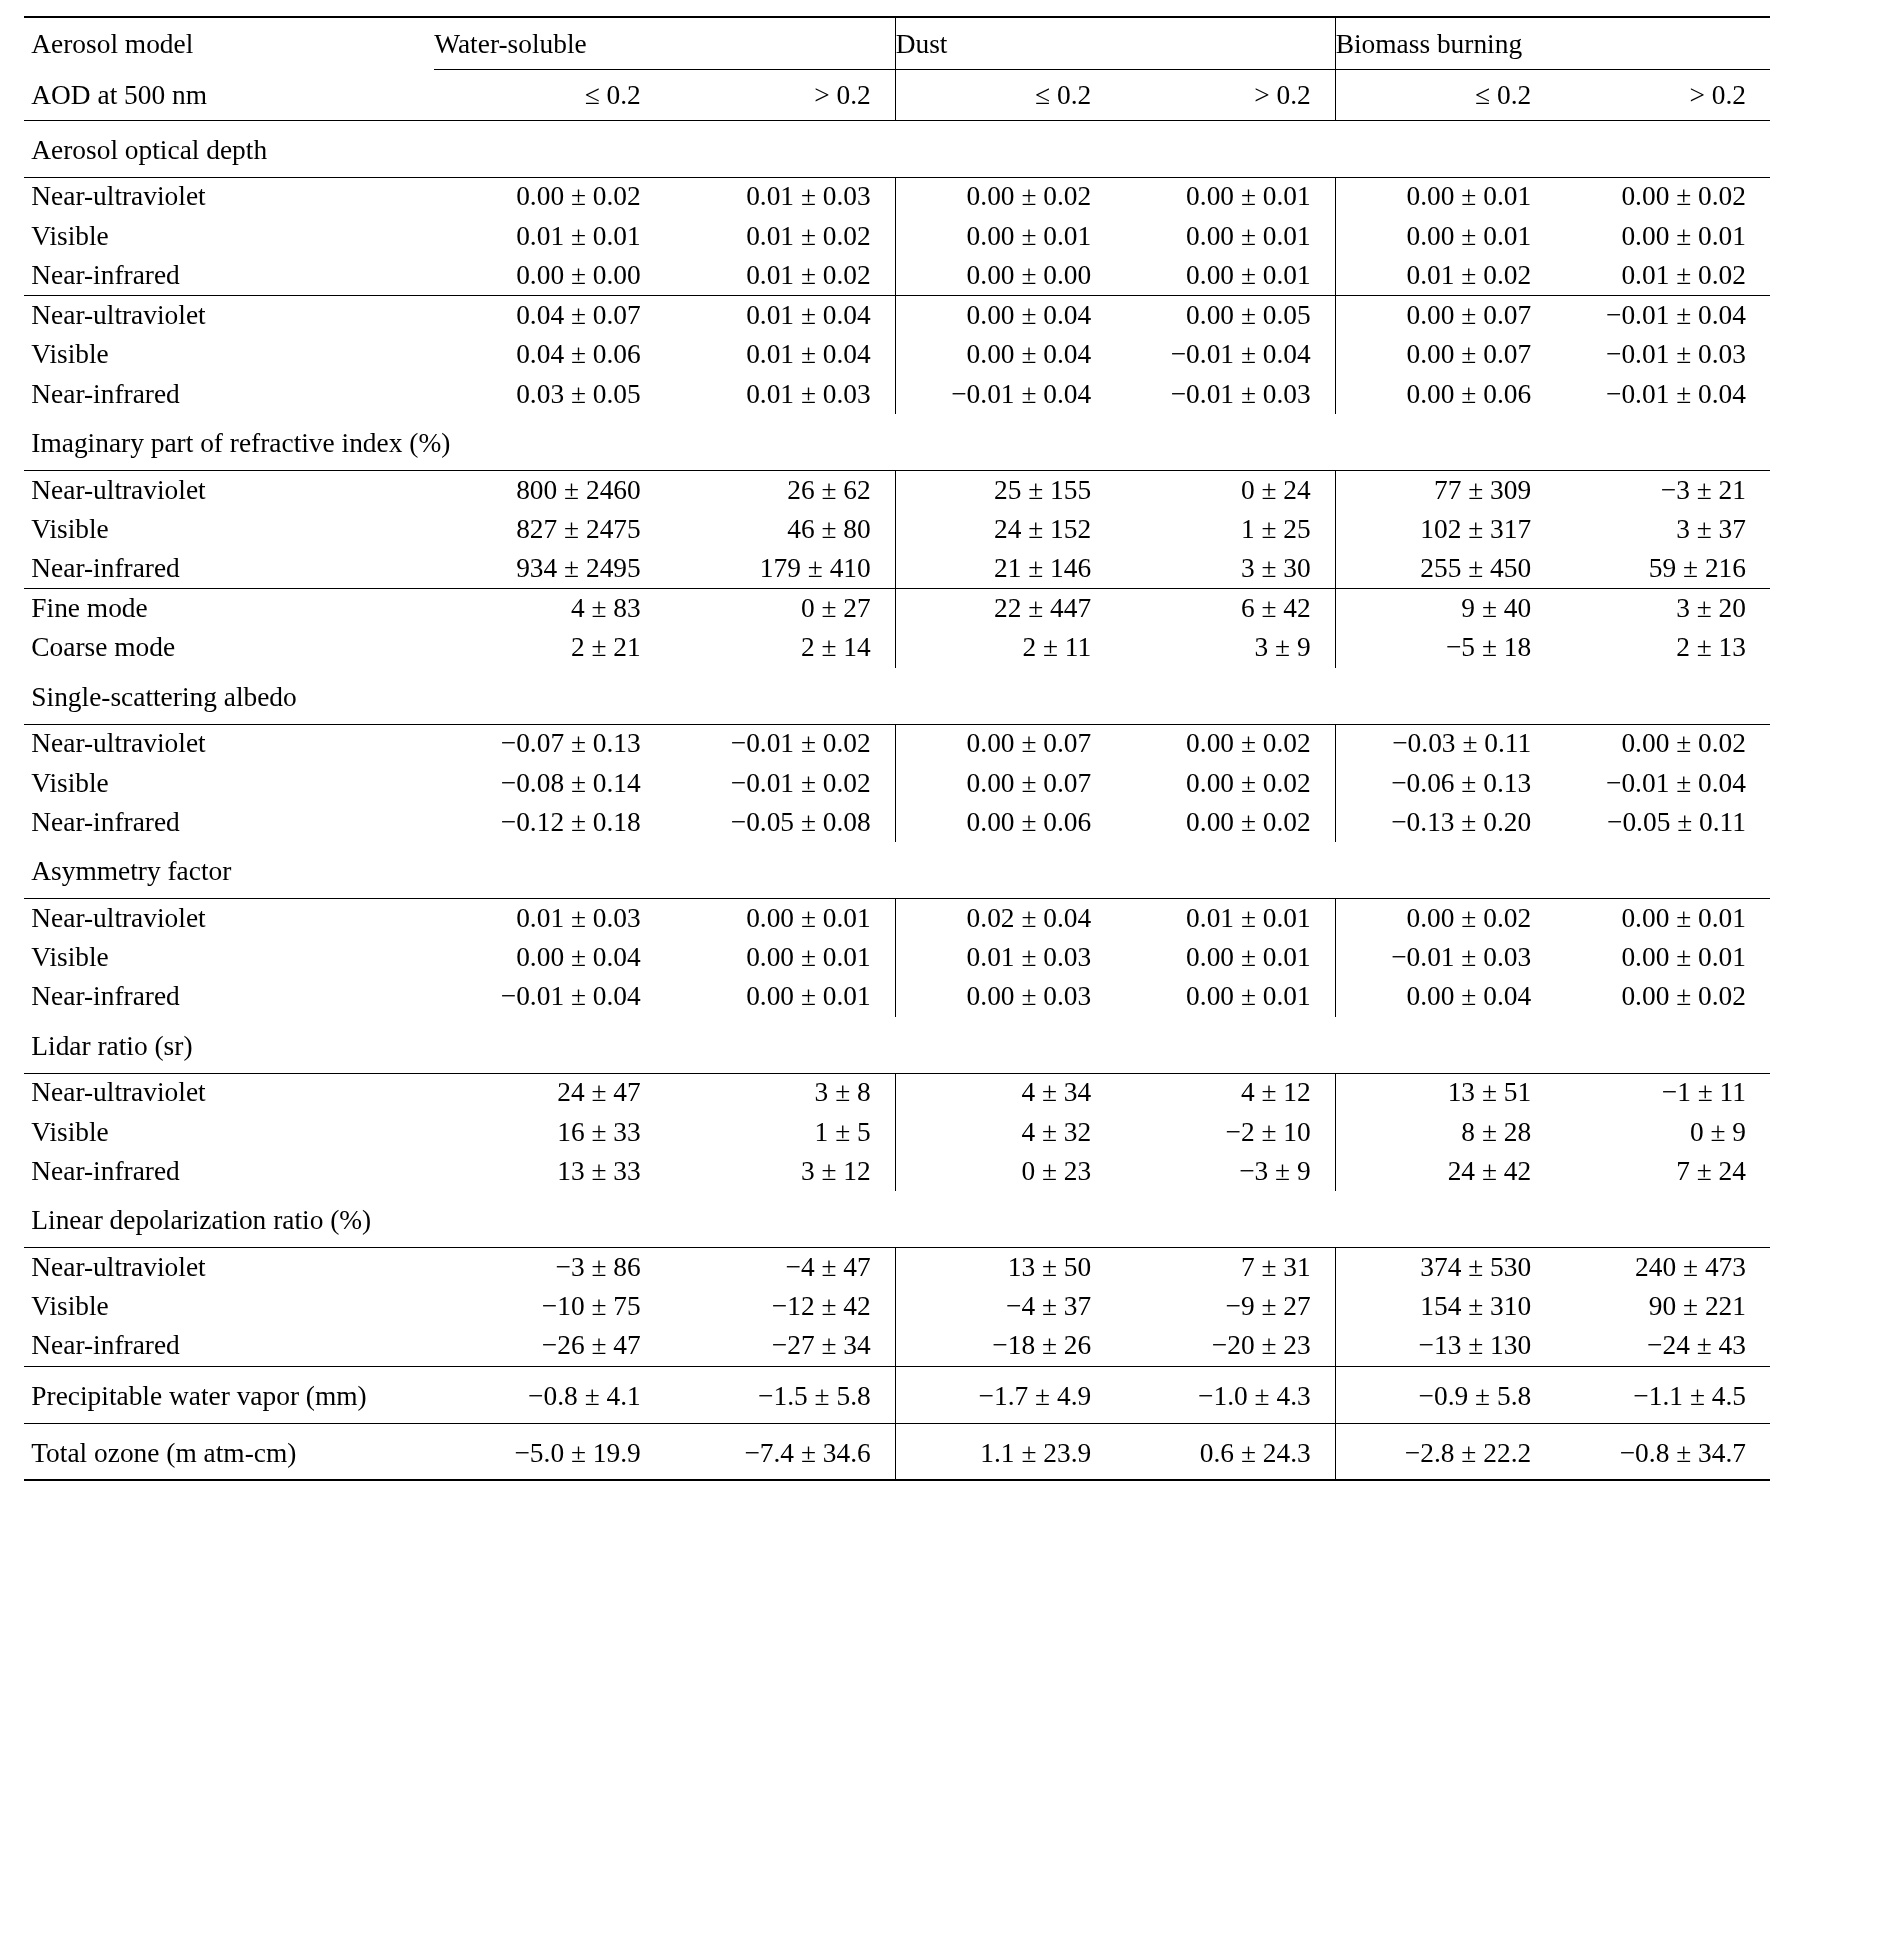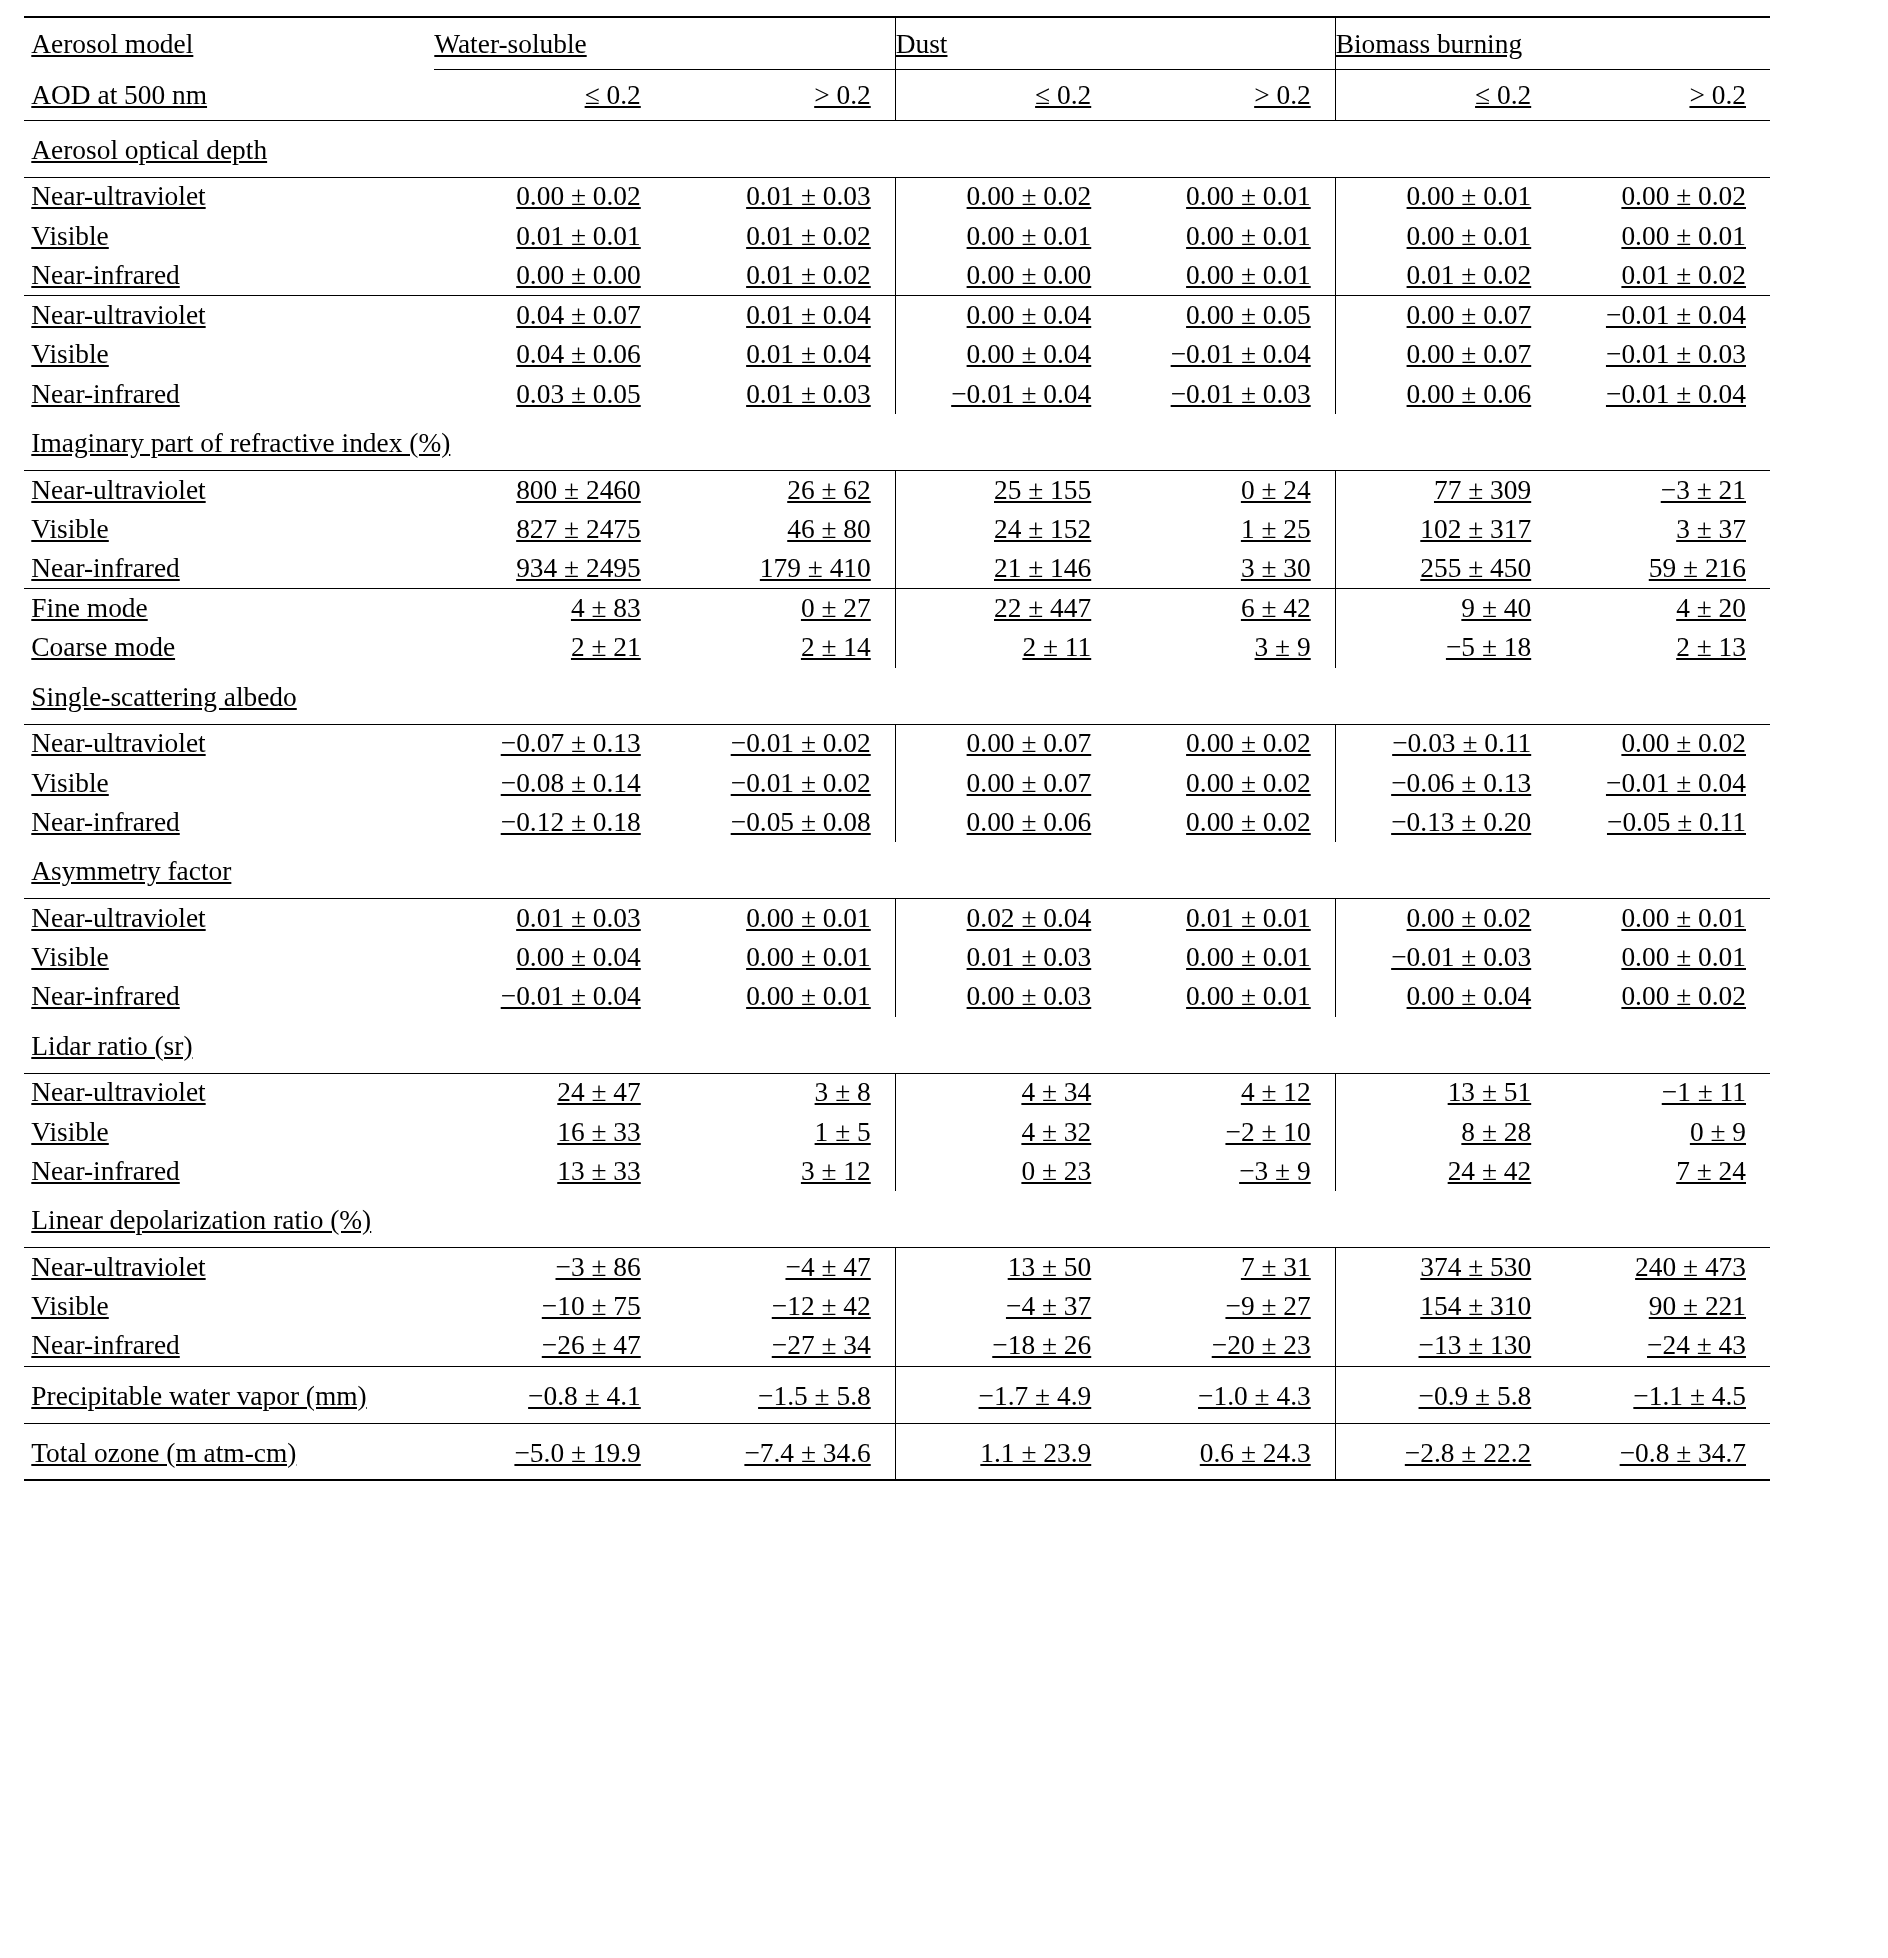--- a/index.html
+++ b/index.html
@@ -10,21 +10,20 @@
   body {
     width: 1889px;
     font-family: "Liberation Serif", serif;
     color: #000000;
     -webkit-font-smoothing: antialiased;
   }
   .page {
     width: 1794px;
     box-sizing: border-box;
     padding: 16.4px 24px 27.4px 24px;
-    text-decoration: underline;
   }
   table.tbl {
     width: 100%;
     border-collapse: collapse;
     font-size: 27.4px;
     line-height: 1.30;
   }
   table.tbl td, table.tbl th {
     padding: 0;
     font-weight: normal;
@@ -229,21 +228,21 @@
     <tr class="rule-mid">
           <td colspan="7"></td>
         </tr>
     <tr class="data-row">
       <td class="label-col">Fine mode</td>
       <td class="num">4 ± 83</td>
       <td class="num">0 ± 27</td>
       <td class="num sepL pad-left">22 ± 447</td>
       <td class="num">6 ± 42</td>
       <td class="num sepL pad-left">9 ± 40</td>
-      <td class="num">4 ± 20</td>
+      <td class="num">3 ± 20</td>
     </tr>
     <tr class="data-row">
       <td class="label-col">Coarse mode</td>
       <td class="num">2 ± 21</td>
       <td class="num">2 ± 14</td>
       <td class="num sepL pad-left">2 ± 11</td>
       <td class="num">3 ± 9</td>
       <td class="num sepL pad-left">−5 ± 18</td>
       <td class="num">2 ± 13</td>
     </tr>

